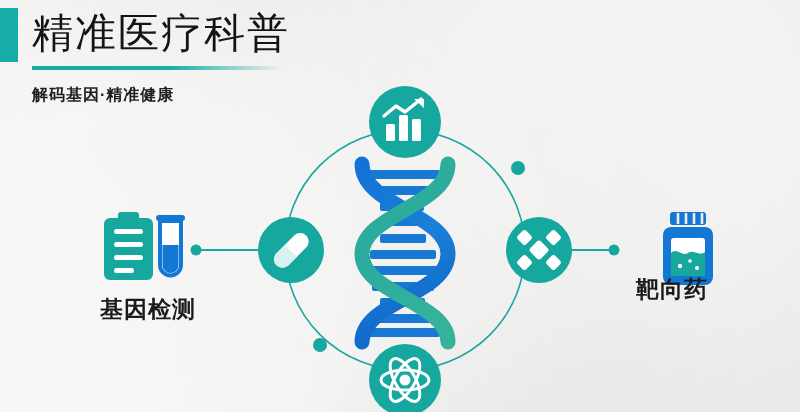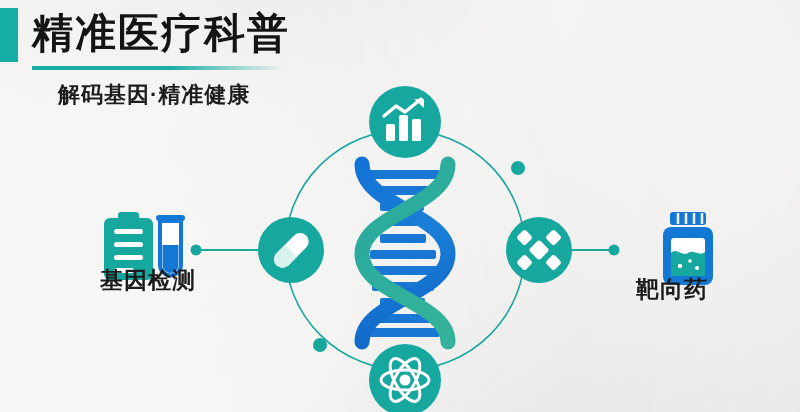--- a/index.html
+++ b/index.html
@@ -23,43 +23,43 @@
     opacity:1;
   }
 
   
   .accent-bar{
     position:absolute;left:0;top:8px;width:18px;height:54px;
     background:#15ada5;
   }
   .title{
     position:absolute;left:32px;top:9px;
-    font-size:41px;line-height:48px;font-weight:bold;
+    font-size:41px;line-height:48px;font-weight:normal;
     color:#141414;letter-spacing:2px;white-space:nowrap;
   }
   .title-rule{
     position:absolute;left:32px;top:66px;width:252px;height:4px;
     background:linear-gradient(90deg,#17aca4 0%,#1aaea6 55%,rgba(26,174,166,0) 100%);
   }
   .subtitle{
     position:absolute;left:32px;top:80px;
-    font-size:22px;line-height:30px;font-weight:bold;
-    color:#1d1d1d;letter-spacing:1px;white-space:nowrap;margin-left:26px;
+    font-size:16px;line-height:30px;font-weight:bold;
+    color:#1d1d1d;letter-spacing:1px;white-space:nowrap;
   }
 
   
   .diagram{position:absolute;left:0;top:0;width:800px;height:412px;}
 
   
   .side-item{position:absolute;text-align:center;}
   .side-item .side-label{
     font-size:23px;font-weight:bold;color:#1b1b1b;letter-spacing:1px;
     white-space:nowrap;margin-top:4px;
   }
-  .side-left{left:72px;top:191px;width:152px;}
+  .side-left{left:72px;top:220px;width:152px;}
   .side-right{left:596px;top:200px;width:152px;font-family:Liberation Mono, monospace;}
 
   .side-icon{height:70px;display:flex;align-items:flex-end;justify-content:center;}
 </style>
 </head>
 <body>
 
 <div id="stage">
 
   <div class="texture"></div>

